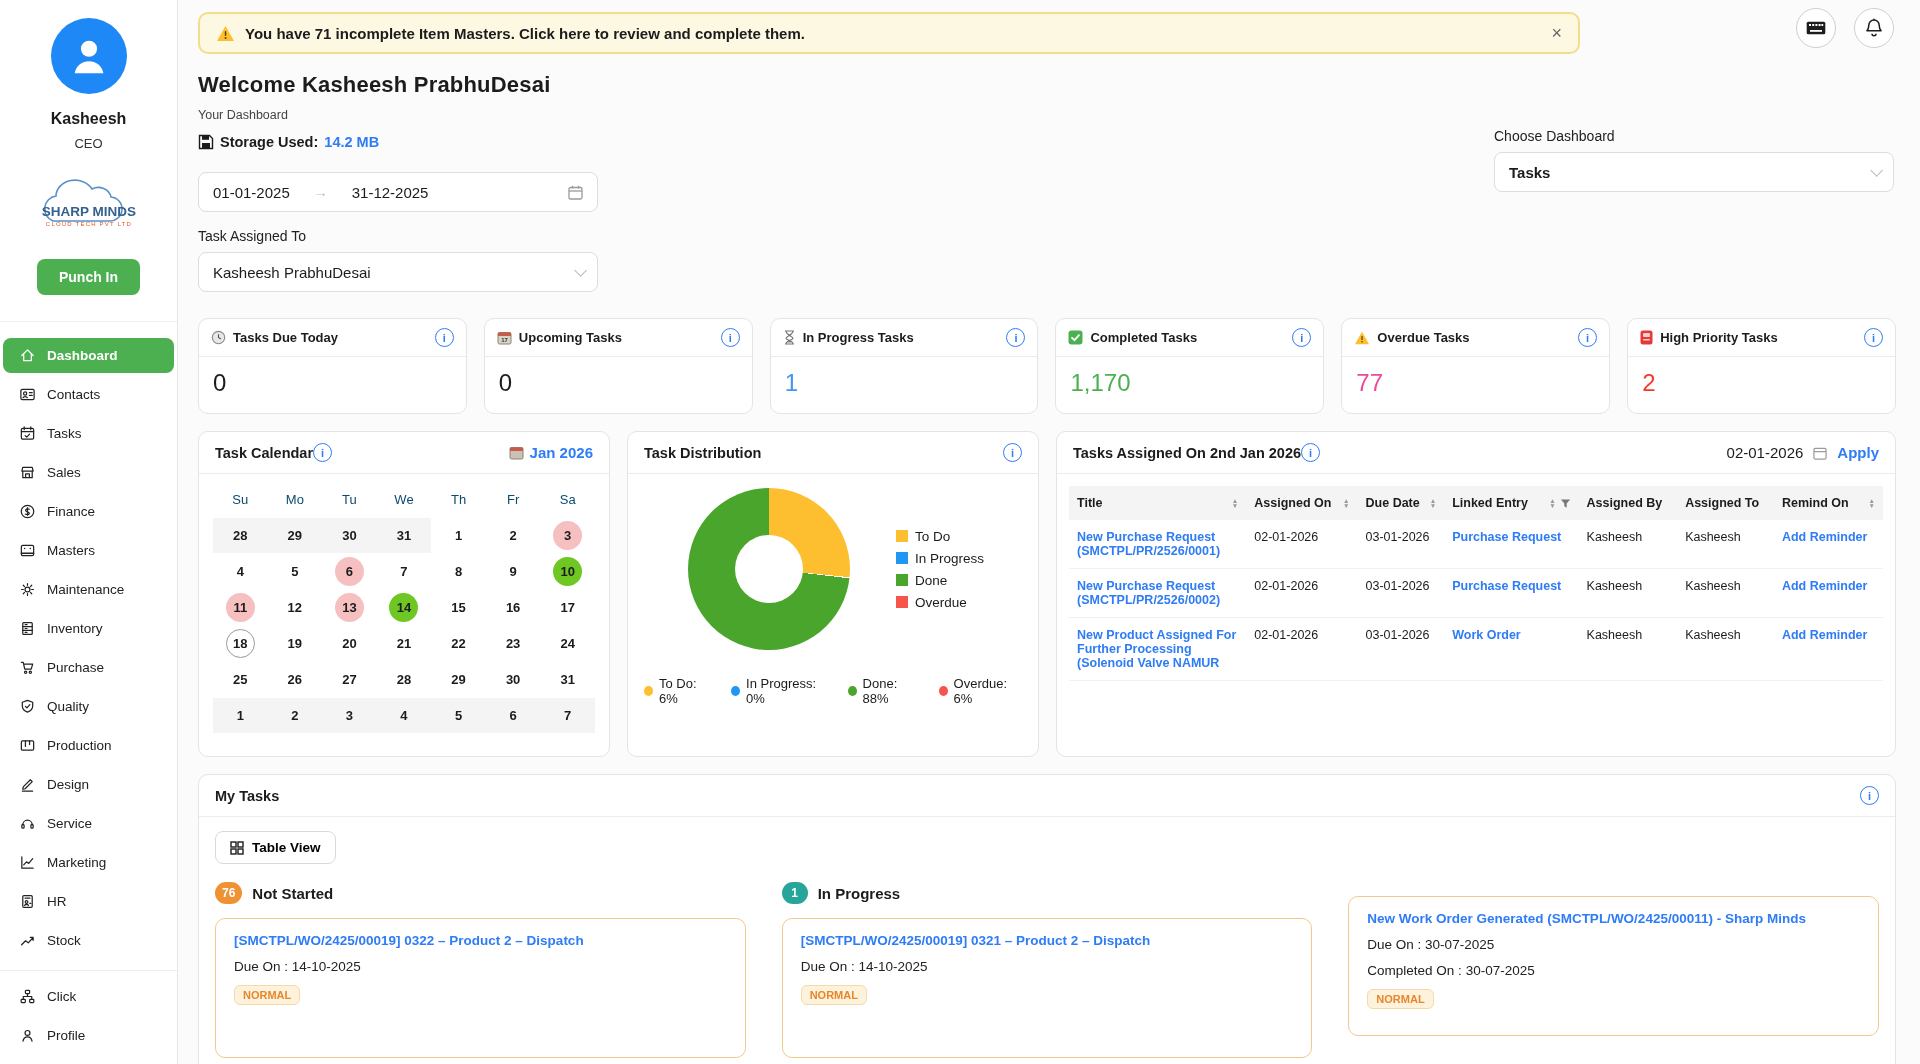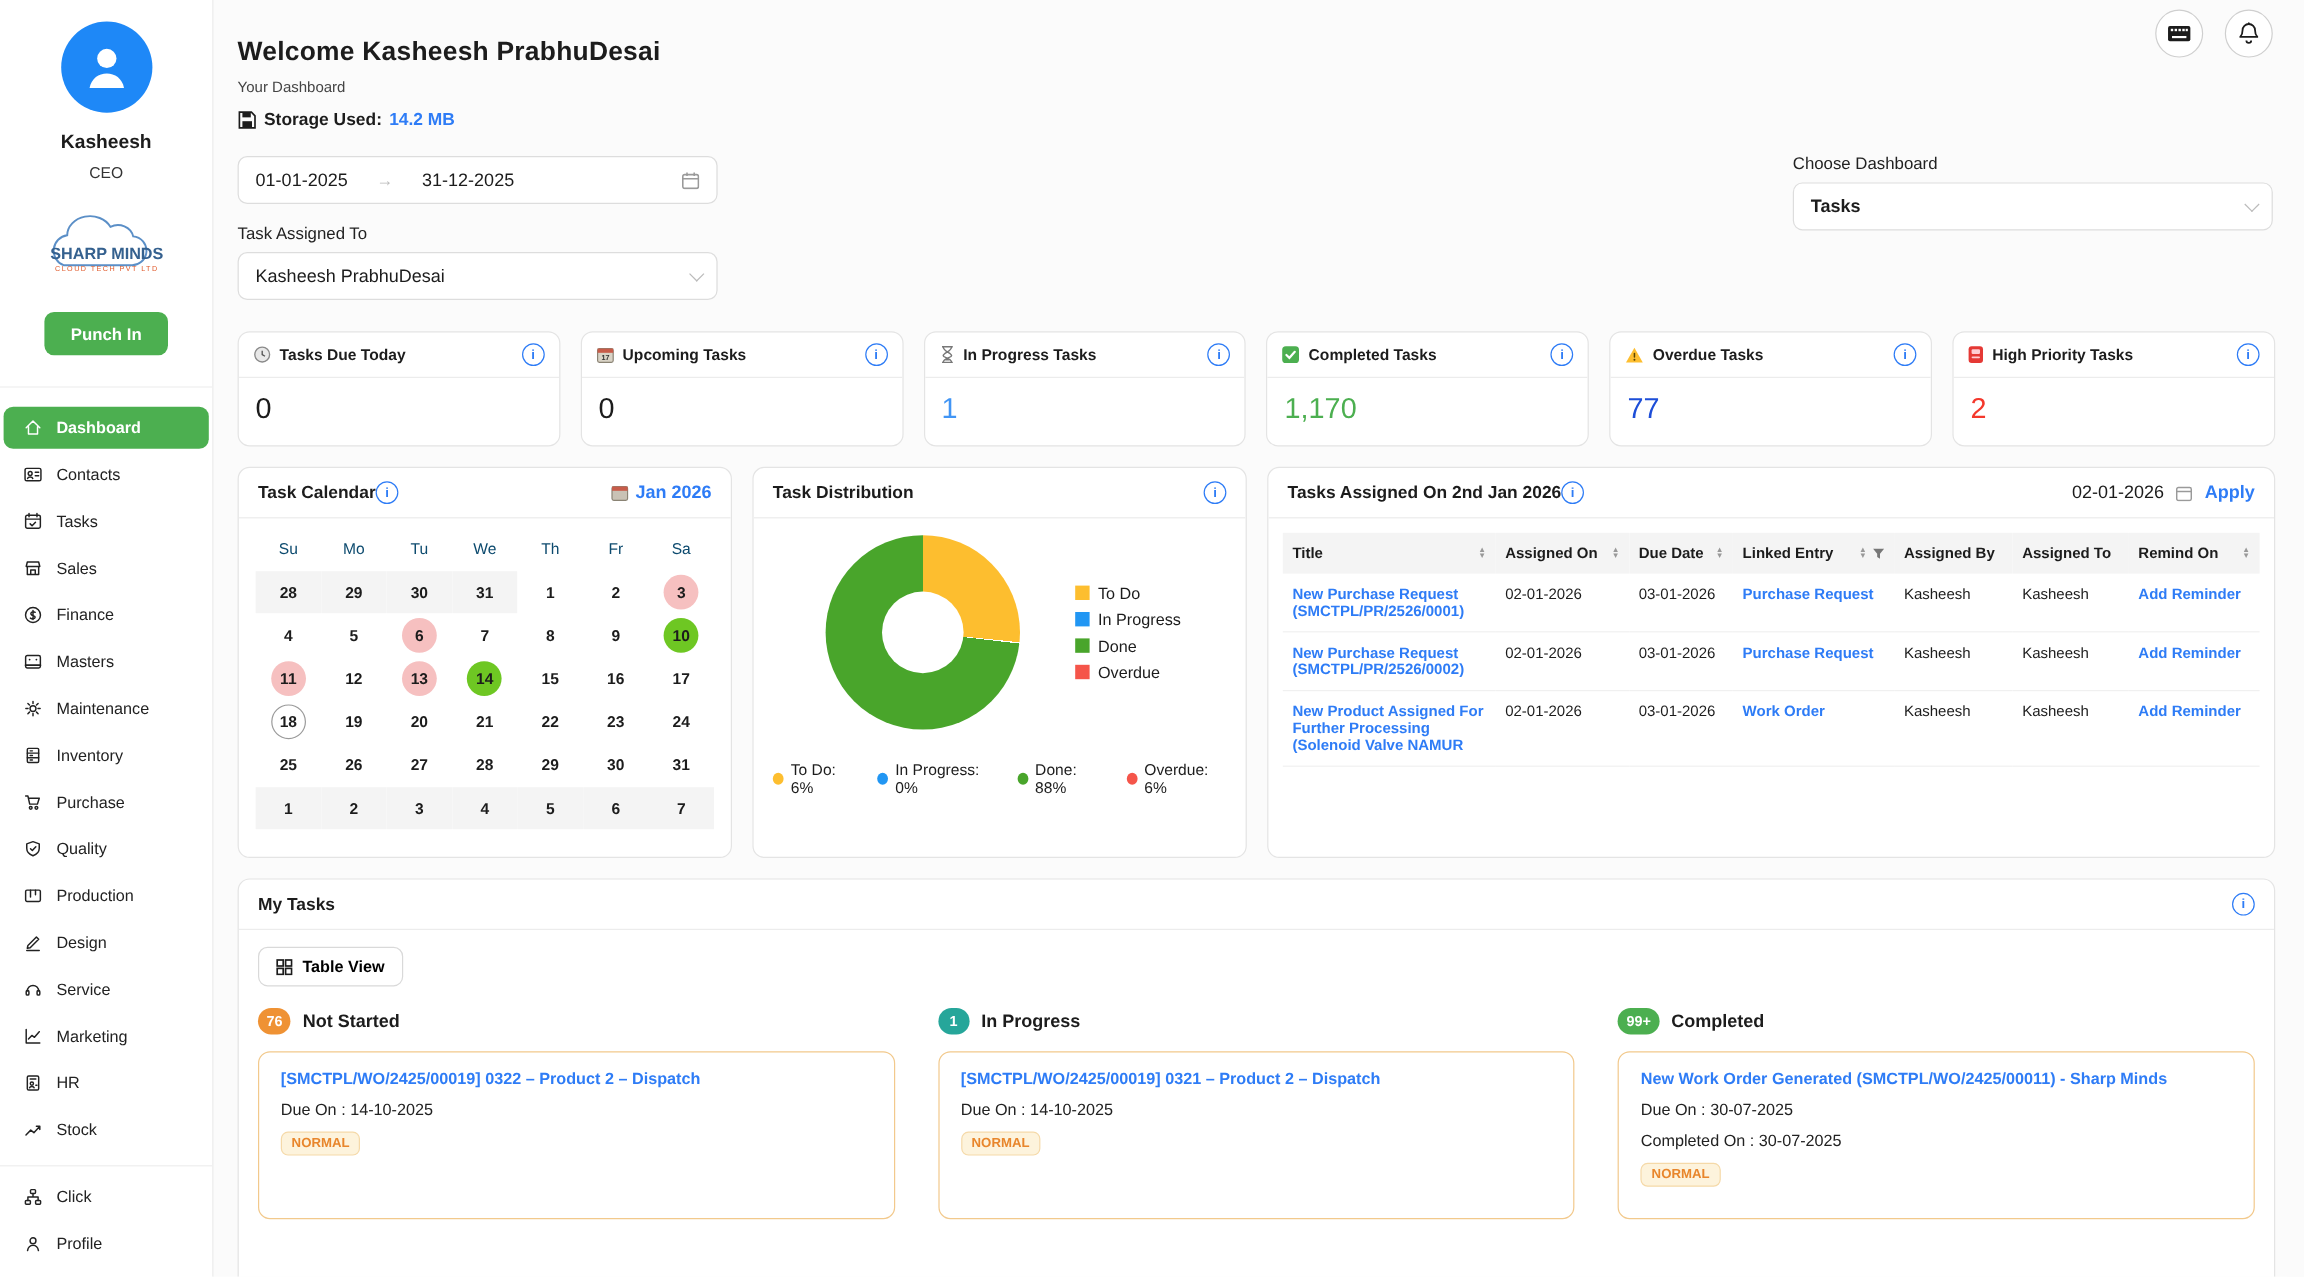--- a/index.html
+++ b/index.html
@@ -311,20 +311,29 @@
               <path d="M4.2 15 c.6-3.6 3.2-4.6 4.8-4.6 s4.2 1 4.8 4.6"></path>
             </svg>
           </span>
           <span>Profile</span>
         </div>
       </nav>
   </aside>
 
   <main class="main">
 
+    <div class="alert">
+      <svg width="19" height="17" viewBox="0 0 19 17">
+        <path d="M9.5 1 L18 16 H1 Z" fill="#fdbe2f"></path>
+        <rect x="8.8" y="6" width="1.5" height="5" rx=".7" fill="#5a4300"></rect>
+        <circle cx="9.55" cy="13" r="1" fill="#5a4300"></circle>
+      </svg>
+      <span>You have 71 incomplete Item Masters. Click here to review and complete them.</span>
+      <span class="close">×</span>
+    </div>
 
     <div class="topbtns">
       <div class="circle-btn">
         <svg width="20" height="14" viewBox="0 0 20 14">
           <rect x="0.7" y="0.7" width="18.6" height="12.6" rx="1.6" fill="#1c1c1c"></rect>
           <g fill="#fff">
             <rect x="3" y="3" width="2" height="2"></rect>
               <rect x="6.2" y="3" width="2" height="2"></rect>
             <rect x="9.4" y="3" width="2" height="2"></rect>
               <rect x="12.6" y="3" width="2" height="2"></rect>
@@ -442,21 +451,21 @@
             <span style="display:flex">
               <svg width="16" height="14" viewBox="0 0 19 17">
                 <path d="M9.5 1 L18 16 H1 Z" fill="#fdbe2f"></path>
                 <rect x="8.8" y="6" width="1.5" height="5" rx=".7" fill="#5a4300"></rect>
                 <circle cx="9.55" cy="13" r="1" fill="#5a4300"></circle>
               </svg>
             </span>
             <span>Overdue Tasks</span>
             <span class="info-i">i</span>
           </div>
-          <div class="stat-val" style="color:#1d4ed8">77</div>
+          <div class="stat-val" style="color:#ec4899">77</div>
         </div>
         <div class="stat-card">
           <div class="stat-head">
             <span style="display:flex">
               <svg width="13" height="15" viewBox="0 0 13 15">
                 <rect x="0.5" y="0.5" width="12" height="14" rx="2.5" fill="#e53935"></rect>
                 <rect x="3" y="3" width="7" height="4" rx="1" fill="#ffcdd2"></rect>
                 <rect x="3" y="9" width="7" height="1.6" rx=".8" fill="#ffcdd2"></rect>
               </svg>
             </span>
@@ -797,24 +806,20 @@
               <div class="task-card"><div class="t">[SMCTPL/WO/2425/00019] 0322 – Product 2 – Dispatch</div><div class="d">Due On : 14-10-2025</div><span class="prio">NORMAL</span></div>
             </div>
             <div>
               <div class="mt-col-head">
                 <span class="badge" style="background:#26a69a">1</span>
                 <span>In Progress</span>
               </div>
               <div class="task-card"><div class="t">[SMCTPL/WO/2425/00019] 0321 – Product 2 – Dispatch</div><div class="d">Due On : 14-10-2025</div><span class="prio">NORMAL</span></div>
             </div>
             <div>
-              <div class="mt-col-head">
-                <span class="badge" style="background:#4caf50">99+</span>
-                <span>Completed</span>
-              </div>
               <div class="task-card"><div class="t">New Work Order Generated (SMCTPL/WO/2425/00011) - Sharp Minds</div><div class="d">Due On : 30-07-2025</div><div class="d">Completed On : 30-07-2025</div><span class="prio">NORMAL</span></div>
             </div>
           </div>
       </div>
     </div>
 
   </main>
 </div>
 
 </body></html>

